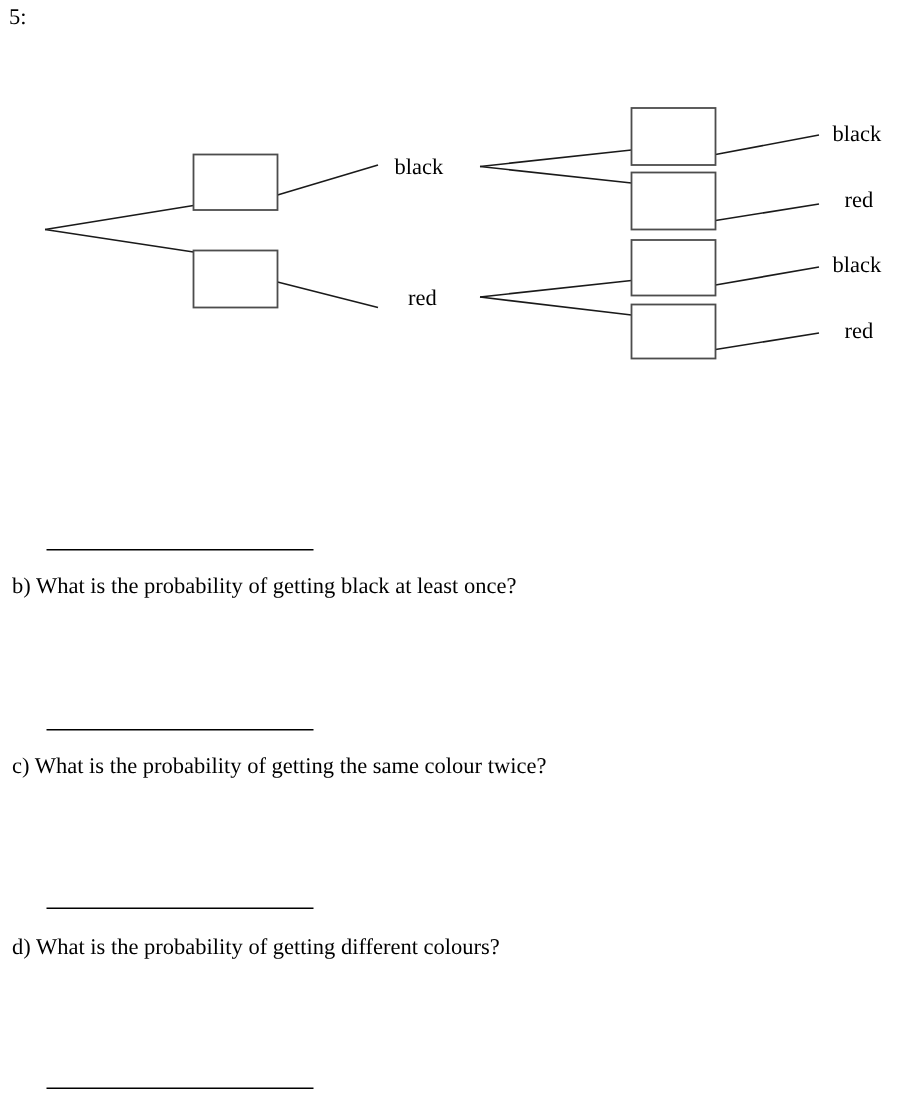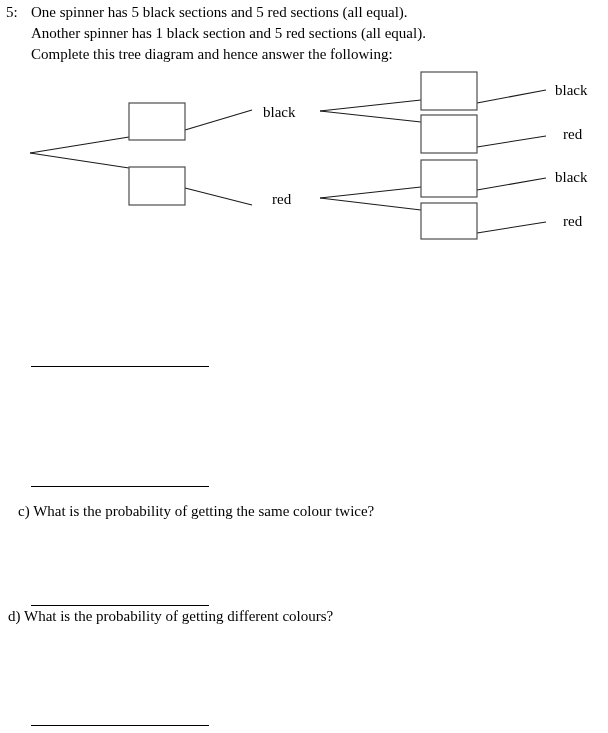--- a/index.html
+++ b/index.html
@@ -77,25 +77,20 @@
     height: 0;
     border-top: 1.3px solid #000000;
   }
 </style>
 </head>
 <body>
 
 <div class="page">
 
   <div class="stem-number">5:</div>
-  <div class="stem-lines">
-    <div>One spinner has 5 black sections and 5 red sections (all equal).</div>
-    <div>Another spinner has 1 black section and 5 red sections (all equal).</div>
-    <div>Complete this tree diagram and hence answer the following:</div>
-  </div>
 
   <div class="tree">
 
     <svg width="608" height="190" viewBox="0 0 608 190">
       <g stroke="#1a1a1a" stroke-width="1.1" fill="none" shape-rendering="geometricPrecision">
 
         <line x1="30" y1="93" x2="129" y2="77"></line>
         <line x1="30" y1="93" x2="129" y2="108"></line>
 
         <line x1="185" y1="70" x2="252" y2="50"></line>
@@ -129,21 +124,22 @@
     <div class="tree-label" style="left:272px; top:131px;">red</div>
 
     <div class="tree-label" style="left:555px; top:22px;">black</div>
     <div class="tree-label" style="left:563px; top:66px;">red</div>
     <div class="tree-label" style="left:555px; top:109px;">black</div>
     <div class="tree-label" style="left:563px; top:153px;">red</div>
   </div>
 
   <div class="answer-rule" style="top:366px;"></div>
 
+  <div class="question" style="top:381px;">b) What is the probability of getting black at least once?</div>
   <div class="answer-rule" style="top:486px;"></div>
 
-  <div class="question" style="top:501px;margin-left:10px;">c) What is the probability of getting the same colour twice?</div>
+  <div class="question" style="top:501px;">c) What is the probability of getting the same colour twice?</div>
   <div class="answer-rule" style="top:605px;"></div>
 
-  <div class="question" style="top:606px;">d) What is the probability of getting different colours?</div>
+  <div class="question" style="top:622px;">d) What is the probability of getting different colours?</div>
   <div class="answer-rule" style="top:725px;"></div>
 
 </div>
 
 </body></html>

